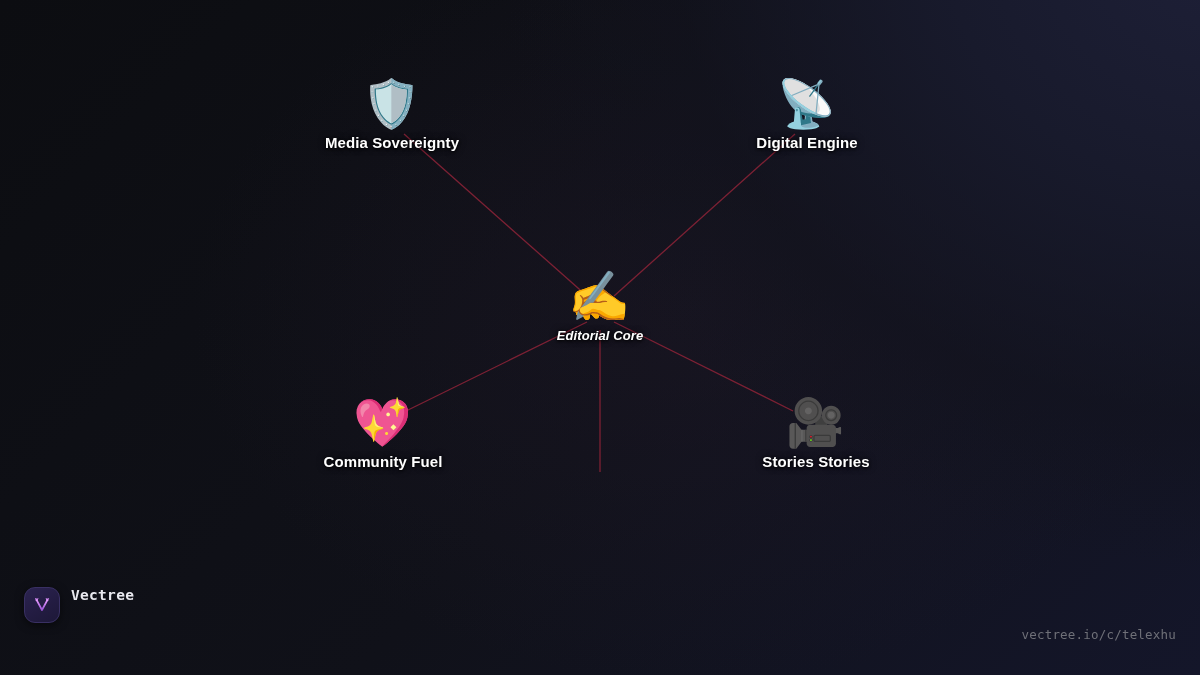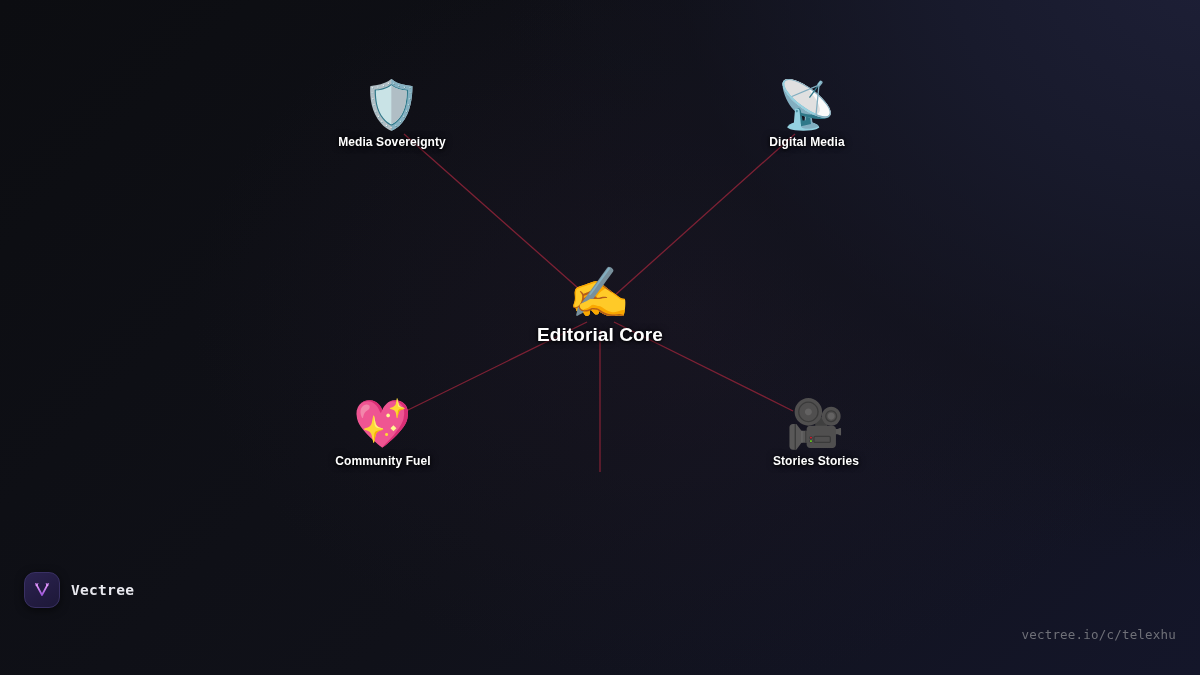--- a/index.html
+++ b/index.html
@@ -40,45 +40,44 @@
   }
   .node-emoji {
     font-family: "DejaVu Sans", sans-serif;
     line-height: 1;
     display: block;
     text-align: center;
   }
   .node-label {
     margin-top: 7px;
     font-family: "Liberation Sans", sans-serif;
-    font-size: 12px;
+    font-size: 15px;
     font-weight: bold;
     color: #ffffff;
     letter-spacing: 0.1px;
     text-shadow: 0 1px 3px rgba(0,0,0,0.95), 0 0 7px rgba(0,0,0,0.8);
   }
   .node-center .node-emoji { font-size: 50px; }
-  .node-center .node-label { font-size: 19px; margin-top: 6px; }
+  .node-center .node-label { font-size: 13px; margin-top: 6px; font-style: italic; }
   .node-leaf .node-emoji { font-size: 47px; }
 
   
   #footer {
     position: absolute;
     left: 0;
     right: 0;
     bottom: 0;
     height: 120px;
     pointer-events: none;
   }
   #brand-row {
     position: absolute;
     left: 24px;
-    top: 17px;
+    top: 32px;
     display: flex;
-    align-items: center;
     gap: 11px;
     pointer-events: auto;
   }
   #brand-logo {
     width: 34px;
     height: 34px;
     border-radius: 11px;
     background: linear-gradient(150deg, #2b2350 0%, #231c42 55%, #1d1838 100%);
     border: 1px solid #393063;
     display: flex;
@@ -129,21 +128,21 @@
       <line x1="600" y1="330" x2="600" y2="472" stroke="#7d2134" stroke-width="1.3"></line>
     </svg>
 
   <div id="nodes-layer">
       <div class="graph-node node-leaf" style="left: 392px; top: 115px;">
         <span class="node-emoji">🛡️</span>
         <span class="node-label">Media Sovereignty</span>
       </div>
       <div class="graph-node node-leaf" style="left: 807px; top: 115px;">
         <span class="node-emoji">📡</span>
-        <span class="node-label">Digital Media</span>
+        <span class="node-label">Digital Engine</span>
       </div>
       <div class="graph-node node-leaf" style="left: 383px; top: 434px;">
         <span class="node-emoji">💖</span>
         <span class="node-label">Community Fuel</span>
       </div>
       <div class="graph-node node-leaf" style="left: 816px; top: 434px;">
         <span class="node-emoji">🎥</span>
         <span class="node-label">Stories Stories</span>
       </div>
       <div class="graph-node node-center" style="left: 600px; top: 307px;">

